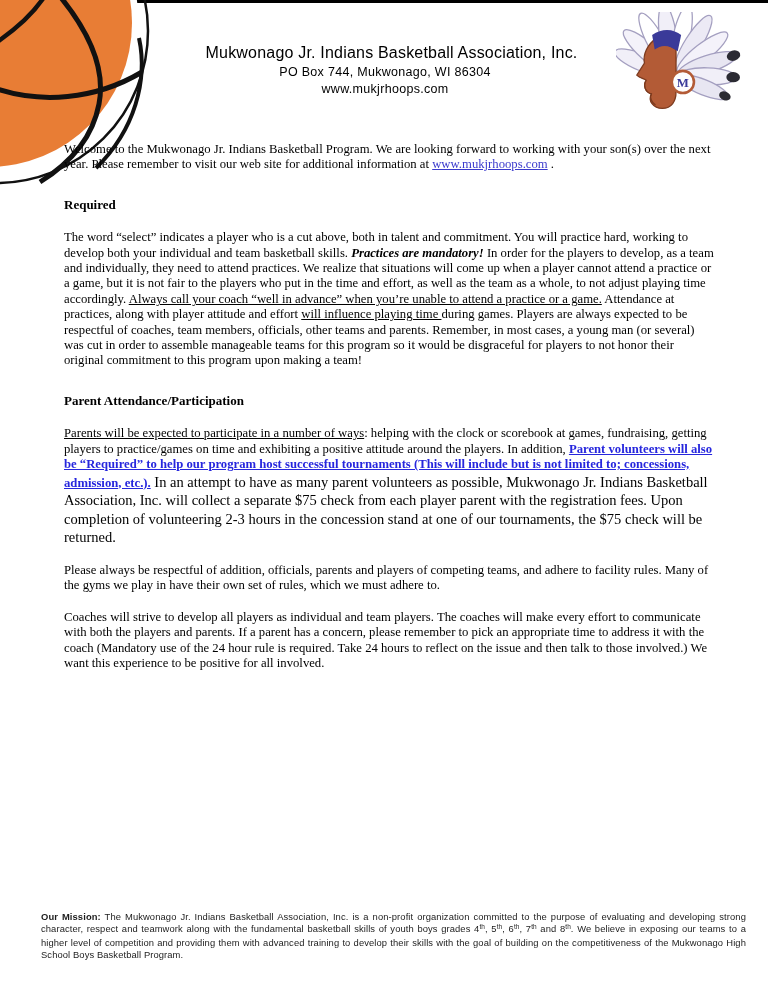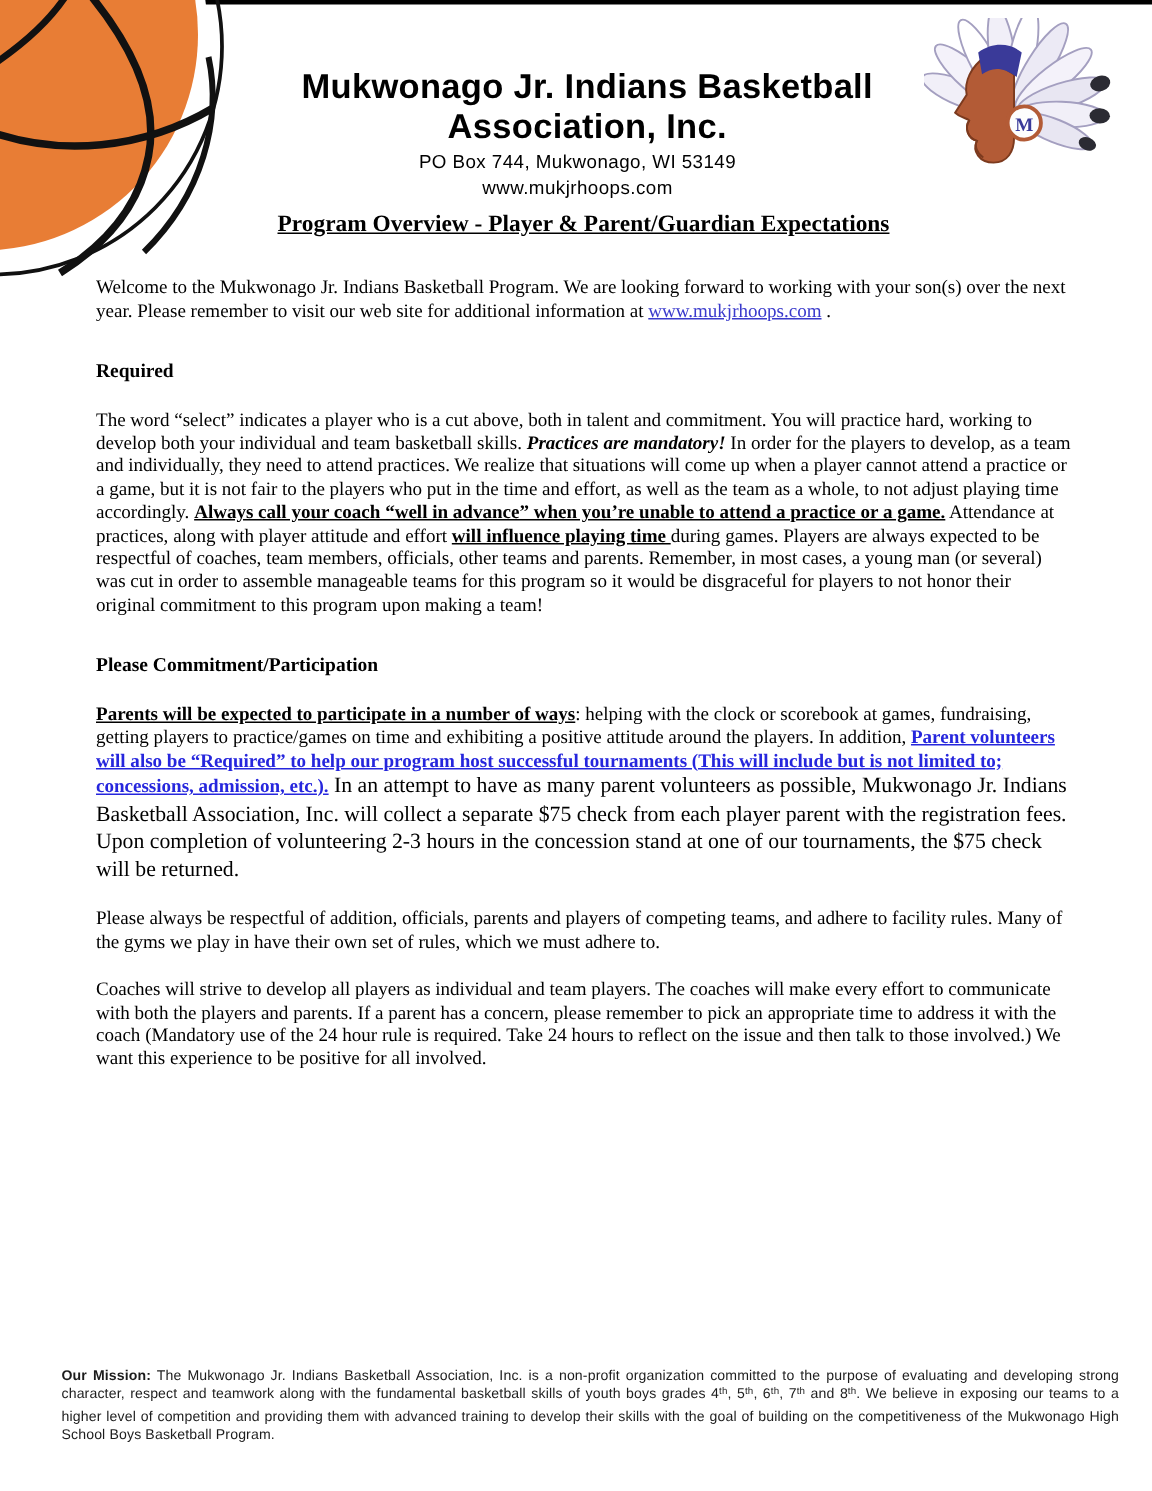--- a/index.html
+++ b/index.html
@@ -8,35 +8,35 @@
     font-family:"Liberation Serif", serif; color:#000; overflow:hidden;
   }
   .topbar { position:absolute; top:0; left:0; width:768px; height:3px; background:#000; }
   .ball-svg { position:absolute; top:0; left:0; }
   .logo-svg { position:absolute; top:12px; left:616px; }
 
   .header-block {
     position:absolute; top:44px; left:140px; width:490px; text-align:center;
     font-family:"Liberation Sans", sans-serif;
   }
-  .org-name { font-size:23px; font-weight:bold; letter-spacing:0.2px;padding-left:13px; }
+  .org-name { font-size:16px; font-weight:normal; letter-spacing:0.2px;padding-left:13px; }
   .addr, .web { font-size:12.5px; margin-top:3px; letter-spacing:0.3px; }
 
   .content {
     position:absolute; top:142px; left:64px; width:650px;
     font-size:12.7px; line-height:15.4px;
   }
   .doc-title {
     text-align:center; font-size:15.6px; font-weight:bold;
     text-decoration:underline; margin:0 0 27px 0;
   }
   .content p { margin:0 0 16px 0; }
   .section-heading { font-weight:bold; margin:24px 0 18px 0; font-size:13px; }
   .bi { font-weight:bold; font-style:italic; }
-  .bu { font-weight:bold; text-decoration:underline;margin-top:48px; }
+  .bu { font-weight:normal; text-decoration:underline;margin-top:48px; }
   .link { color:#3a3acc; text-decoration:underline; }
   .bluebu { color:#2626dd; font-weight:bold; text-decoration:underline; }
   .large { font-size:14.5px; line-height:18.6px; }
 
   .footer {
     position:absolute; top:911px; left:41px; width:705px;
     font-family:"Liberation Sans", sans-serif; font-size:9.4px;
     line-height:12.4px; text-align:justify; color:#1c1c1c; letter-spacing:0.1px;
   }
   .footer b { font-weight:bold; }
@@ -100,35 +100,34 @@
     <path d="M 23,66 C 19,72 22,80 29,82 C 27,86 29,92 34,95" fill="none" stroke="#7c3a1e" stroke-width="1.5"></path>
 
     <path d="M 30,13 C 42,4 56,6 64,13 L 60,32 C 48,23 40,25 33,30 Z" fill="#3A3A99"></path>
 
     <circle cx="66" cy="68" r="13" fill="#fdfdfd" stroke="#b35b36" stroke-width="3"></circle>
     <text x="66" y="74" text-anchor="middle" font-size="15" font-weight="bold" font-family="Liberation Serif, serif" fill="#3A3A99">M</text>
   </svg>
 
   <div class="header-block">
     <div class="org-name">Mukwonago Jr. Indians Basketball Association, Inc.</div>
-    <div class="addr">PO Box 744, Mukwonago, WI  53149</div>
+    <div class="addr">PO Box 744, Mukwonago, WI  86304</div>
     <div class="web">www.mukjrhoops.com</div>
   </div>
 
   <div class="content">
-    <div class="doc-title">Program Overview - Player &amp; Parent/Guardian Expectations</div>
 
     <p><span>Welcome to the Mukwonago Jr. Indians Basketball Program.  We are looking forward to working with your son(s) over the next year.    Please remember to visit our web site for additional information at </span><span class="link">www.mukjrhoops.com</span><span> .</span></p>
 
 
     <div class="section-heading">Required</div>
 
     <p><span>The word “select” indicates a player who is a cut above, both in talent and commitment. You will practice hard, working to develop both your individual and team basketball skills.  </span><span class="bi">Practices are mandatory!</span><span>   In order for the players to develop, as a team and individually, they need to attend practices.  We realize that situations will come up when a player cannot attend a practice or a game, but it is not fair to the players who put in the time and effort, as well as the team as a whole, to not adjust playing time accordingly.  </span><span class="bu">Always call your coach “well in advance” when you’re unable to attend a practice or a game.</span><span>  Attendance at practices, along with player attitude and effort </span><span class="bu">will influence playing time </span><span>during games.  Players are always expected to be respectful of coaches, team members, officials, other teams and parents. Remember, in most cases, a young man (or several) was cut in order to assemble manageable teams for this program so it would be disgraceful for players to not honor their original commitment to this program upon making a team!</span></p>
 
-    <div class="section-heading">Please Commitment/Participation</div>
+    <div class="section-heading">Parent Attendance/Participation</div>
 
     <p><span class="bu">Parents will be expected to participate in a number of ways</span><span>:  helping with the clock or scorebook at games, fundraising, getting players to practice/games on time and exhibiting a positive attitude around the players.  In addition, </span><span class="bluebu">Parent volunteers will also be “Required” to help our program host successful tournaments (This will include but is not limited to; concessions, admission, etc.).</span><span class="large">  In an attempt to have as many parent volunteers as possible, Mukwonago Jr. Indians Basketball Association, Inc. will collect a separate $75 check from each player parent with the registration fees.  Upon completion of volunteering 2-3 hours in the concession stand at one of our tournaments, the $75 check will be returned.</span></p>
 
     <p>Please always be respectful of addition, officials, parents and players of competing teams, and adhere to facility rules.  Many of the gyms we play in have their own set of rules, which we must adhere to.</p>
 
 
     <p>Coaches will strive to develop all players as individual and team players.  The coaches will make every effort to communicate with both the players and parents.  If a parent has a concern, please remember to pick an appropriate time to address it with the coach (Mandatory use of the 24 hour rule is required.  Take 24 hours to reflect on the issue and then talk to those involved.)  We want this experience to be positive for all involved.</p>
   </div>
 
   <div class="footer"><b>Our Mission:</b><span>  The Mukwonago Jr. Indians Basketball Association, Inc. is a non-profit organization committed to the purpose of evaluating and developing strong character, respect and teamwork along with the fundamental basketball skills of youth boys grades 4</span><span class="sup">th</span><span>, 5</span><span class="sup">th</span><span>, 6</span><span class="sup">th</span><span>, 7</span><span class="sup">th</span><span> and 8</span><span class="sup">th</span><span>. We believe in exposing our teams to a higher level of competition and providing them with advanced training to develop their skills with the goal of building on the competitiveness of the Mukwonago High School Boys Basketball Program.</span></div>

